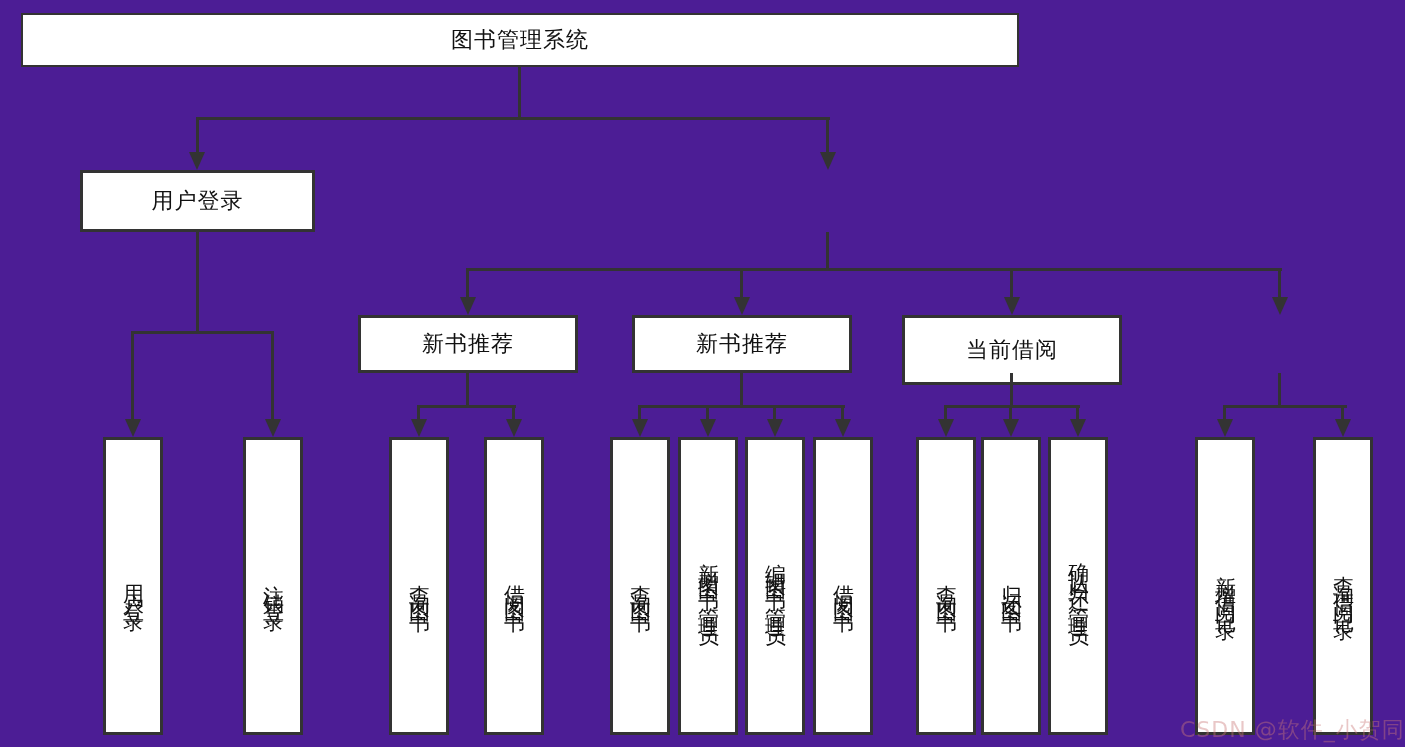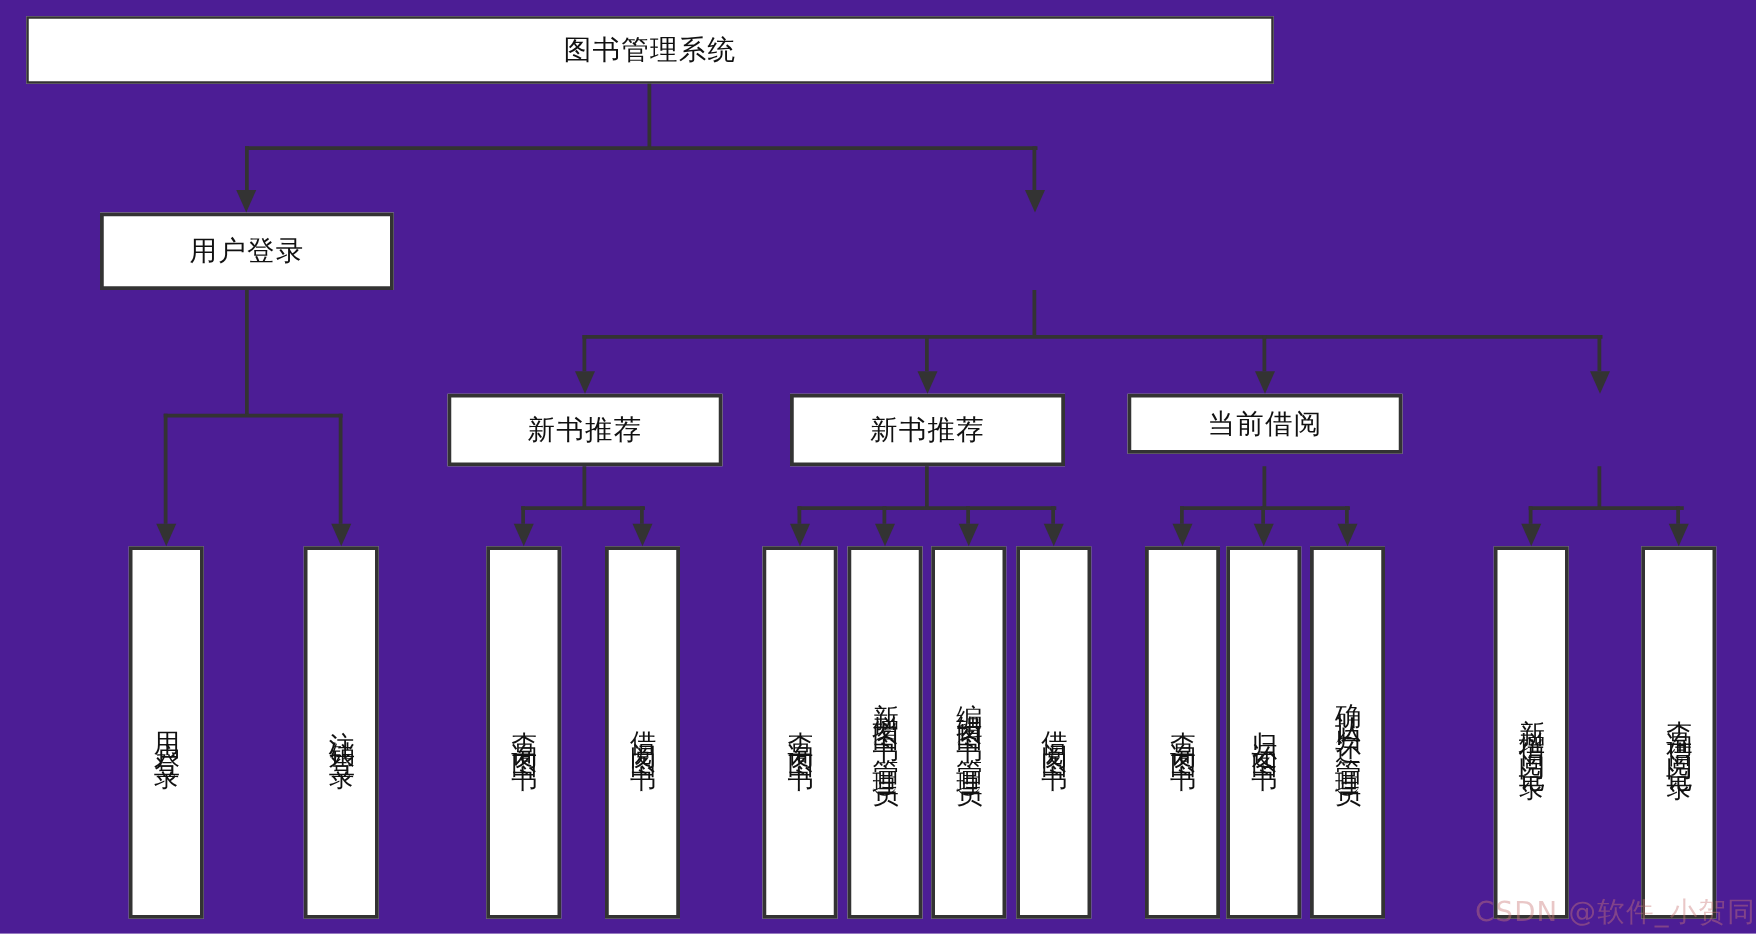--- a/index.html
+++ b/index.html
@@ -46,21 +46,21 @@
 
 
   <div class="box h" style="left:358px;top:315px;width:220px;height:58px;">
     <span>新书推荐</span>
   </div>
 
   <div class="box h" style="left:632px;top:315px;width:220px;height:58px;">
     <span>新书推荐</span>
   </div>
 
-  <div class="box h" style="left:902px;top:315px;width:220px;height:48px;">
+  <div class="box h" style="left:902px;top:315px;width:220px;height:70px;">
     <span>当前借阅</span>
   </div>
 
 
   <div class="box v" style="left:103px;top:437px;width:60px;height:298px;">
     <span>用户登录</span>
   </div>
   <div class="box v" style="left:243px;top:437px;width:60px;height:298px;">
     <span>注销登录</span>
   </div>

